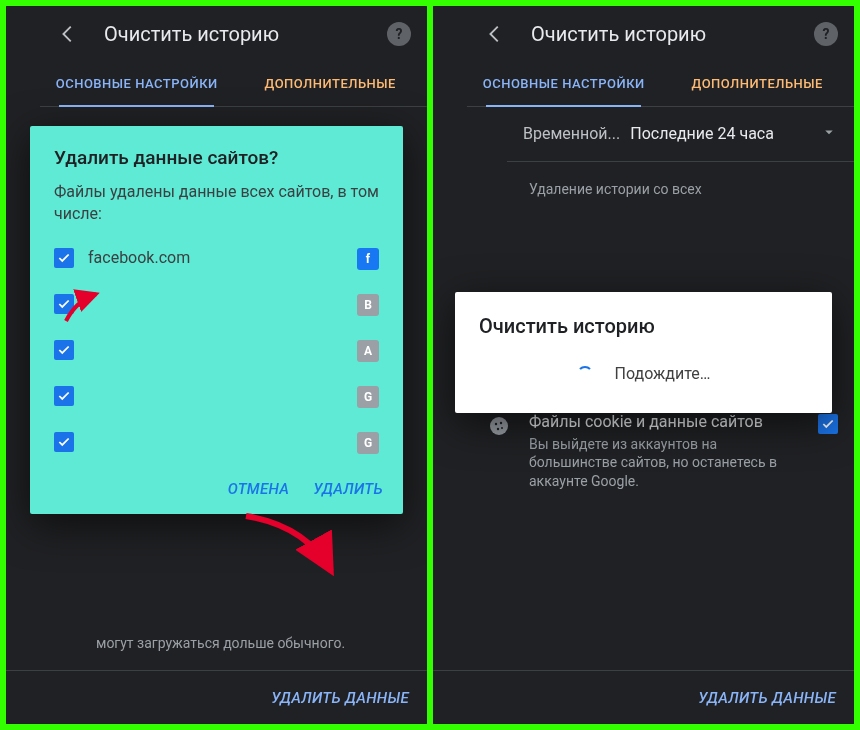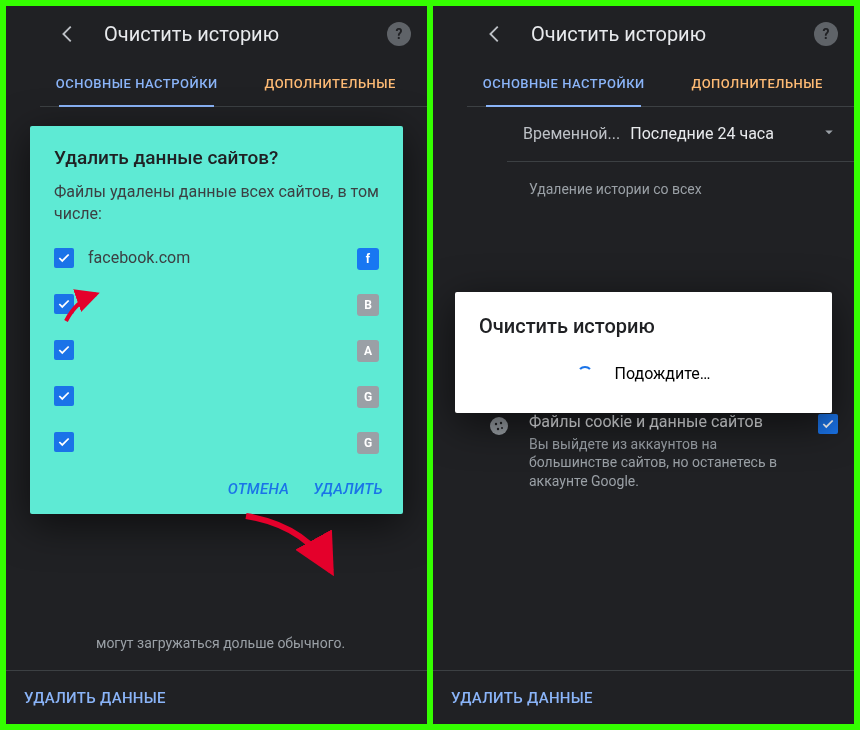--- a/index.html
+++ b/index.html
@@ -119,23 +119,24 @@
   }
   .setting .chk svg { width: 14px; height: 14px; stroke: #fff; }
 
   .bottom-bar {
     position: absolute;
     bottom: 0; left: 0; right: 0;
     height: 54px;
     border-top: 1px solid #3c4043;
     display: flex;
     align-items: center;
-    justify-content: flex-start;
+    justify-content: flex-end;
     padding: 0 18px;
     background: #202124;
+    font-style: italic;
   }
   .bottom-bar .action {
     color: #8ab4f8;
     font-weight: 500;
     font-size: 15px;
     letter-spacing: 0.3px;
   }
 
   
   .dialog {
@@ -208,21 +209,21 @@
   .progress-dialog h2 {
     font-size: 20px;
     font-weight: 500;
     margin-bottom: 26px;
   }
   .progress-row {
     display: flex;
     align-items: center;
     justify-content: center;
     gap: 22px;
-    color: #000000;
+    color: #404040;
     font-size: 16px;
   }
   .spinner {
     width: 16px; height: 16px;
     border: 2px solid transparent;
     border-top-color: #1a73e8;
     border-radius: 50%;
   }
 
   

